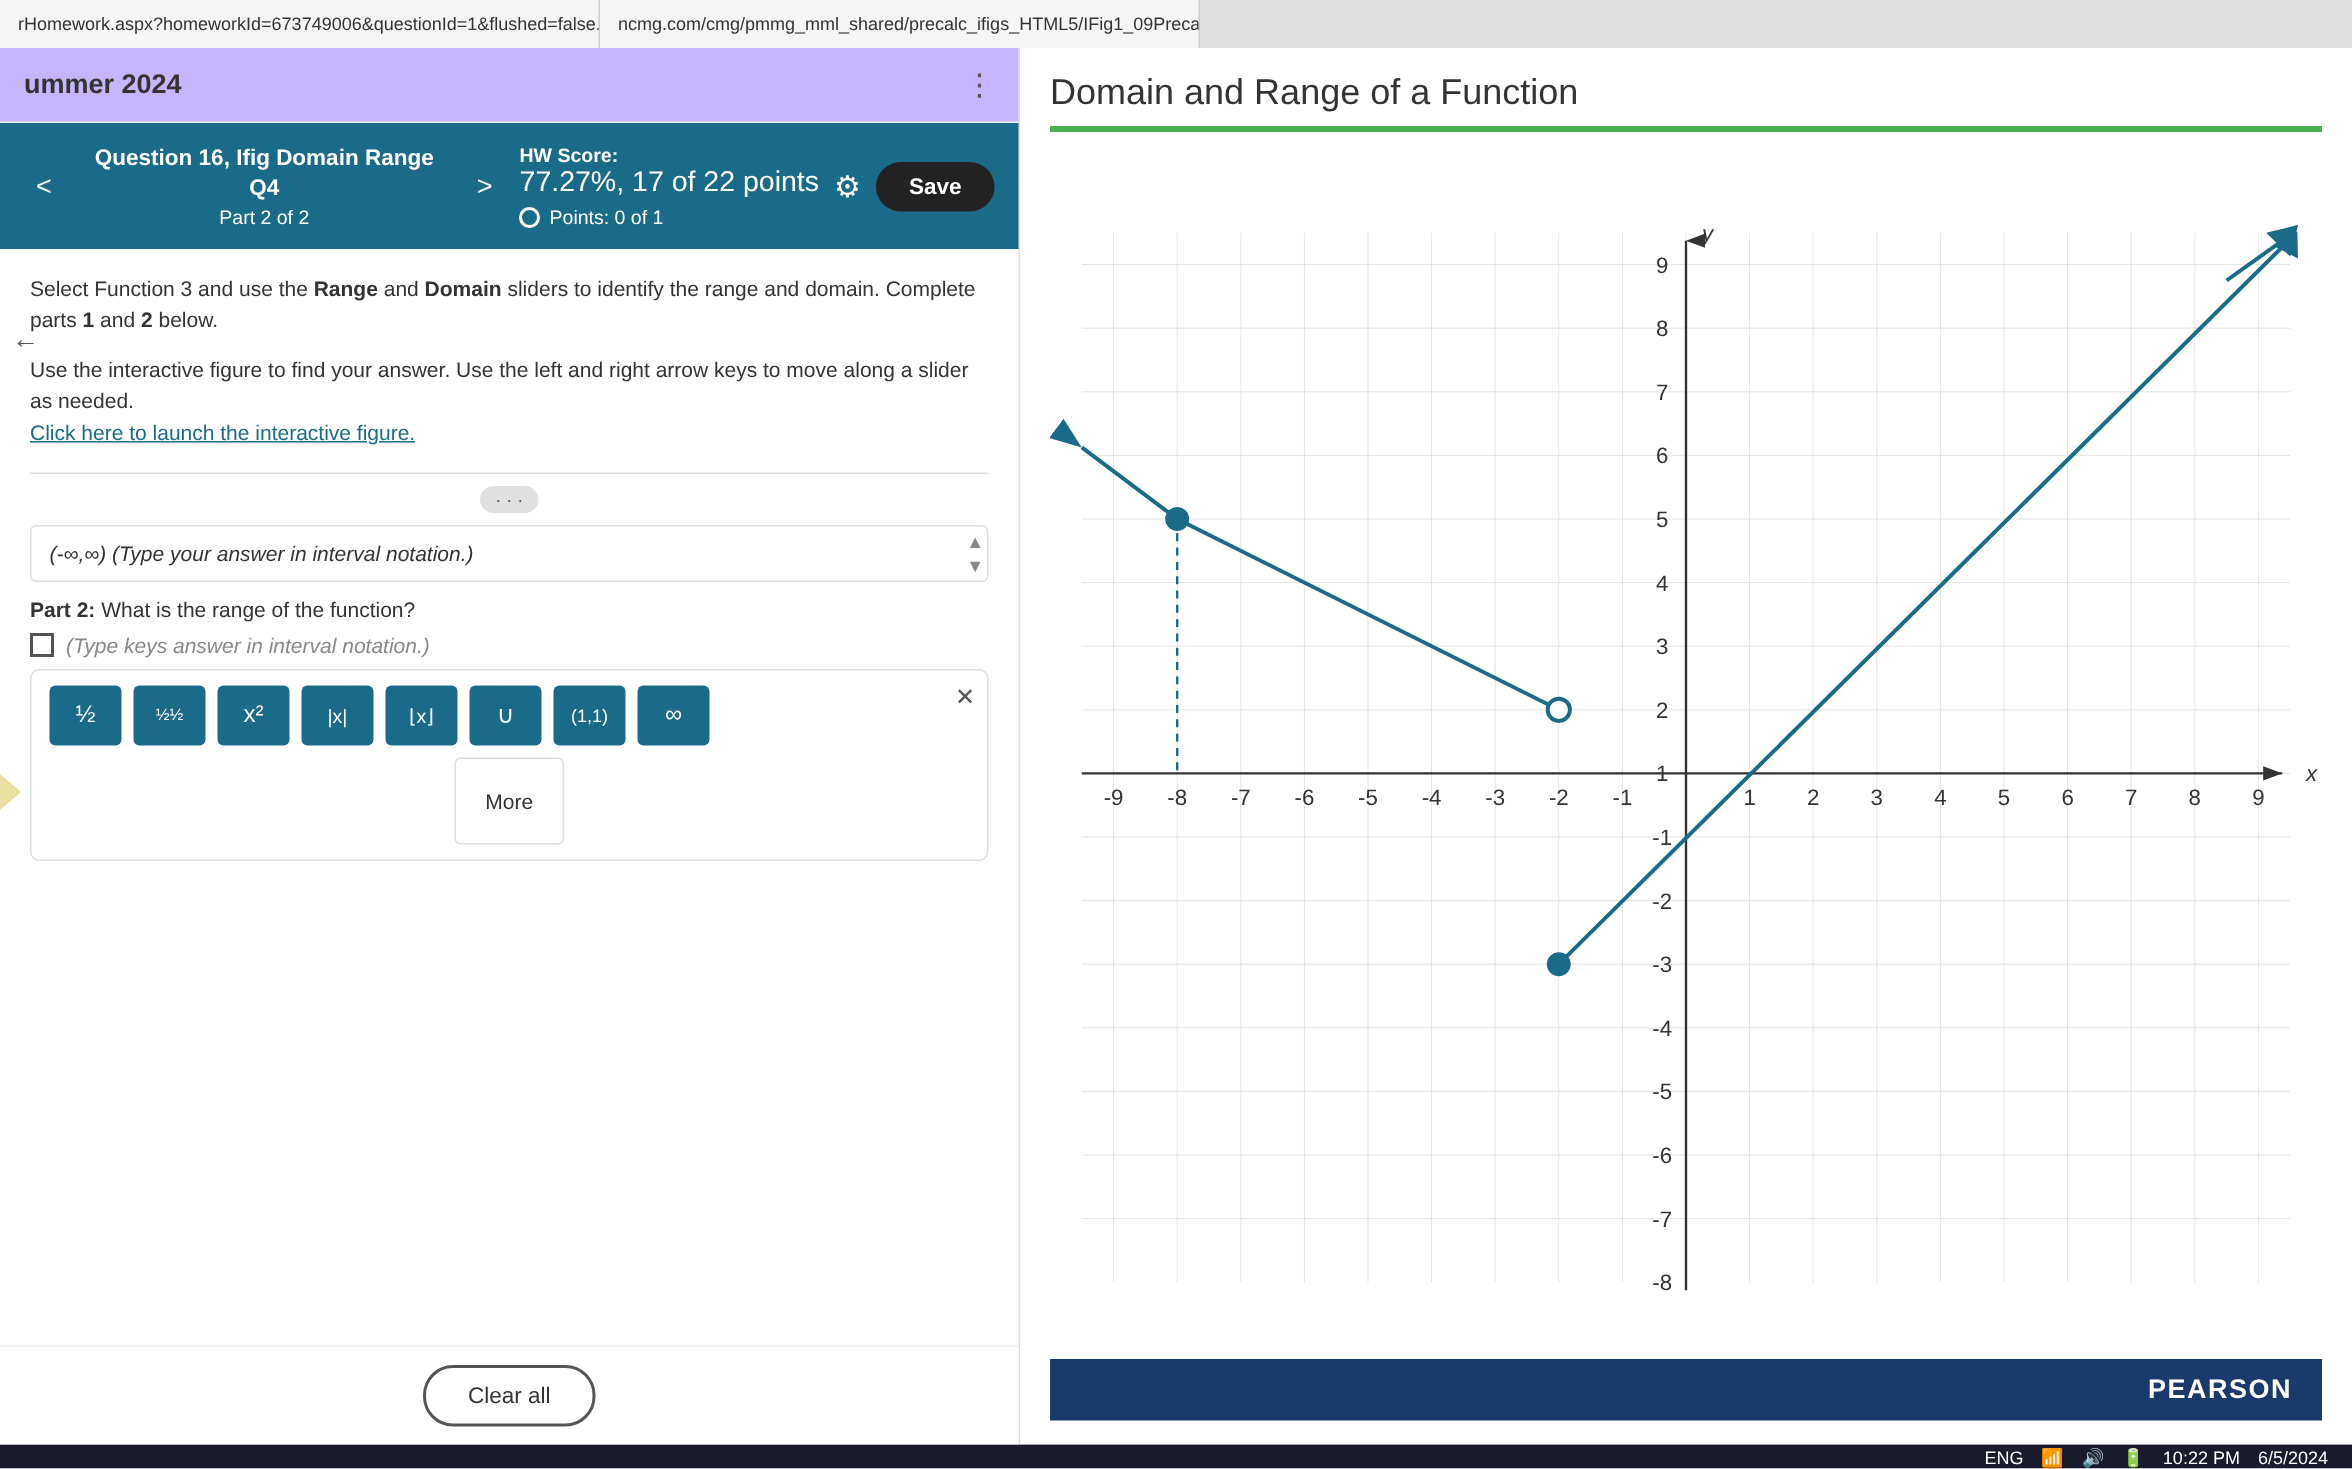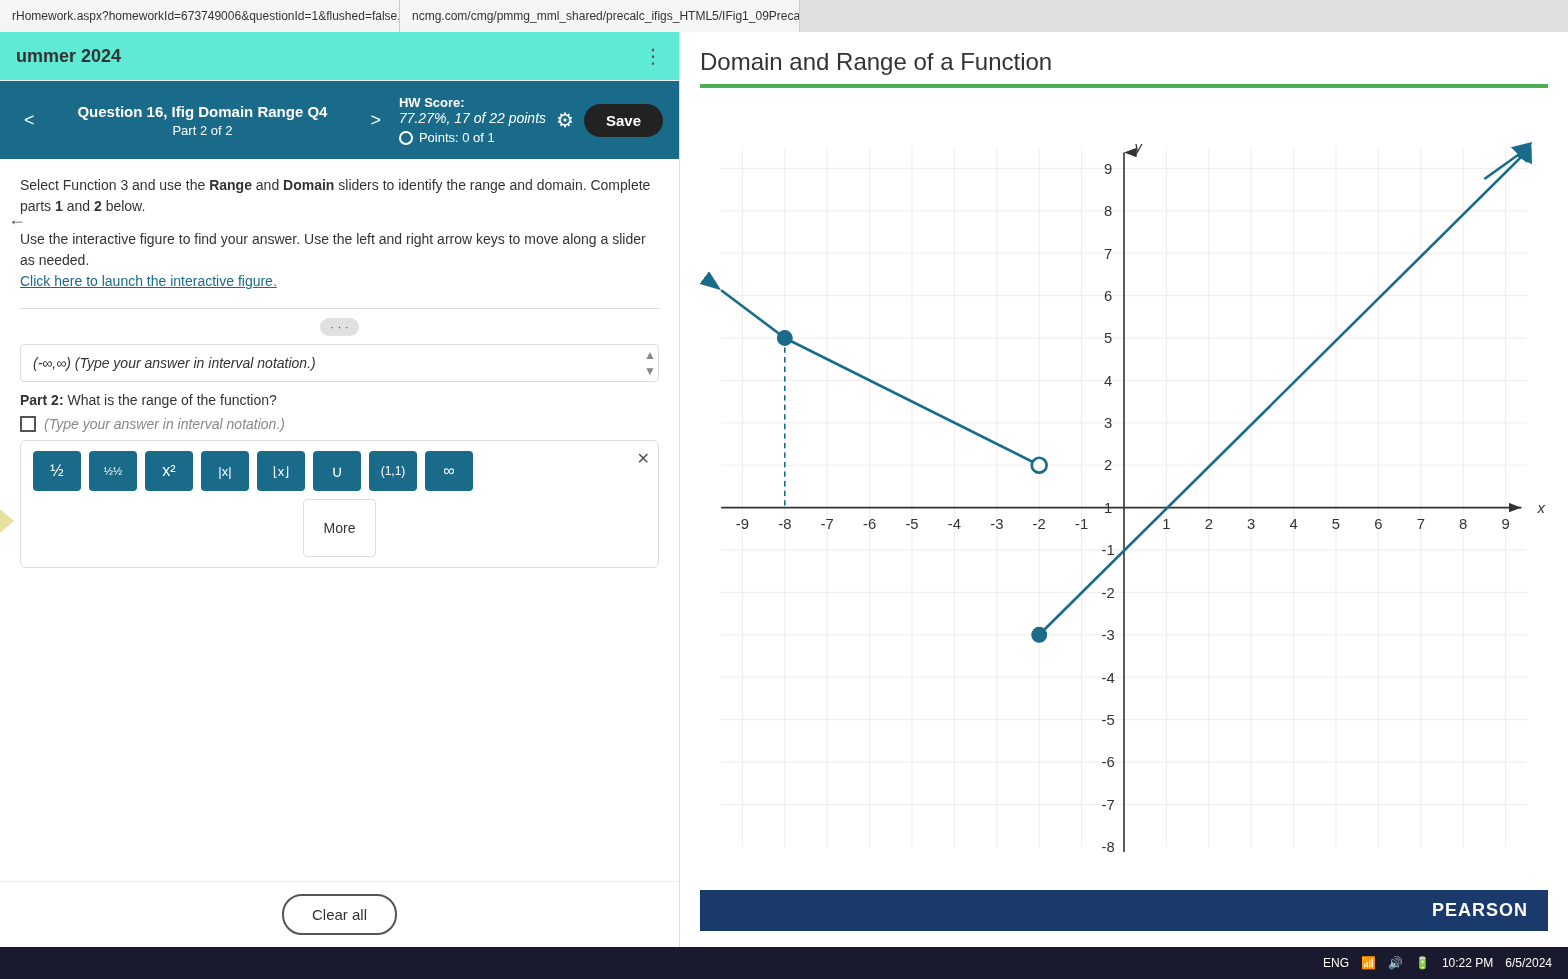--- a/index.html
+++ b/index.html
@@ -43,21 +43,21 @@
       border-right: 1px solid #ddd;
       position: relative;
     }
 
     
     .header-bar {
       display: flex;
       justify-content: space-between;
       align-items: center;
       padding: 12px 16px;
-      background: #5eead4;
+      background: #c4b5fd;
       border-bottom: 1px solid #eee;
     }
     .header-title {
       font-size: 18px;
       font-weight: 600;
       color: #333;
     }
     .three-dots {
       font-size: 20px;
       color: #555;
@@ -95,22 +95,21 @@
       margin-top: 2px;
     }
     .hw-score-section {
       text-align: left;
     }
     .hw-score-label {
       font-size: 13px;
       font-weight: bold;
     }
     .hw-score-value {
-      font-size: 14px;
-      font-style: italic;
+      font-size: 19px;
     }
     .points-row {
       display: flex;
       align-items: center;
       gap: 6px;
       margin-top: 4px;
       font-size: 13px;
     }
     .circle-icon {
       width: 14px;
@@ -376,24 +375,24 @@
       text-align: right;
       padding: 10px 20px;
       font-size: 18px;
       font-weight: bold;
       letter-spacing: 1px;
     }
 
     
     .taskbar {
       display: flex;
-      align-items: center;
+      align-items: flex-end;
       justify-content: flex-end;
       background: #1a1a2e;
-      height: 32px;
+      height: 16px;
       padding: 0 16px;
       color: white;
       font-size: 12px;
       gap: 12px;
     }
     .taskbar-time {
       font-size: 12px;
       color: white;
     }
   </style>
@@ -457,21 +456,21 @@
         </div>
         <div class="answer-text">(-∞,∞) (Type your answer in interval notation.)</div>
       </div>
 
       <p class="part2-label">
         <strong>Part 2:</strong> What is the range of the function?
       </p>
 
       <div class="answer-input-row">
         <span class="checkbox-icon"></span>
-        <span class="answer-input-placeholder">(Type your answer in interval notation.)</span>
+        <span class="answer-input-placeholder">(Type keys answer in interval notation.)</span>
       </div>
 
       <div class="math-toolbar-overlay">
         <button class="close-x">✕</button>
         <div class="math-buttons-row">
           <button class="math-btn" title="fraction">½</button>
           <button class="math-btn" title="mixed fraction" style="font-size:11px;">½½</button>
           <button class="math-btn" title="exponent">x²</button>
           <button class="math-btn" title="absolute value" style="font-size:13px;">|x|</button>
           <button class="math-btn" title="floor" style="font-size:13px;">⌊x⌋</button>

